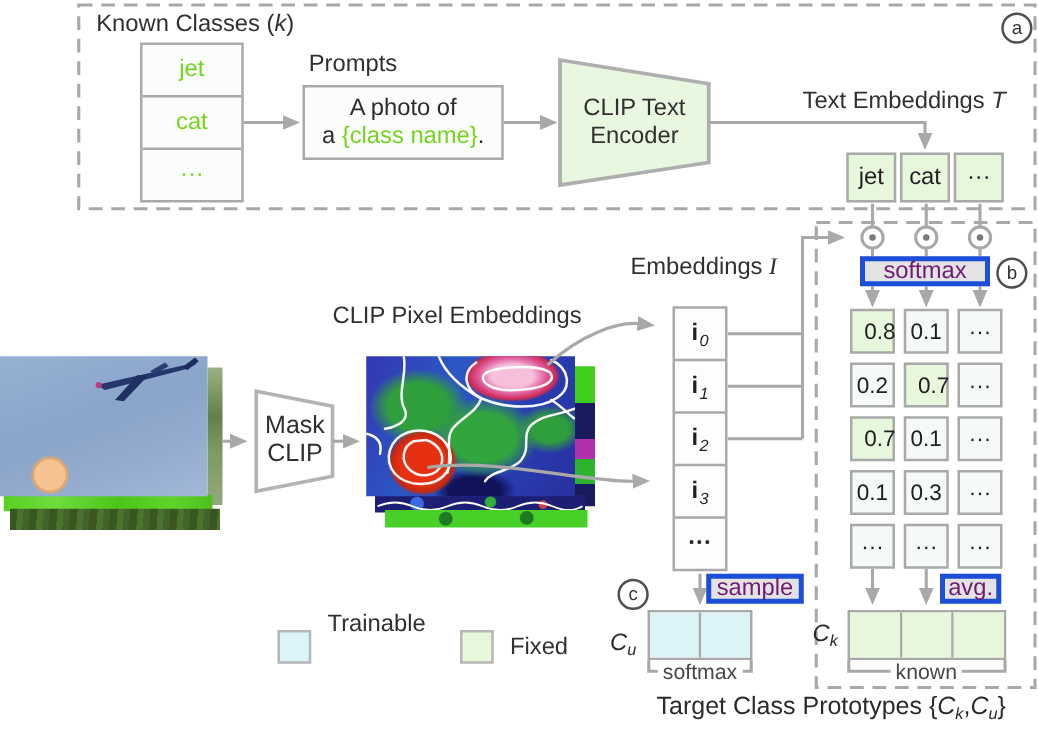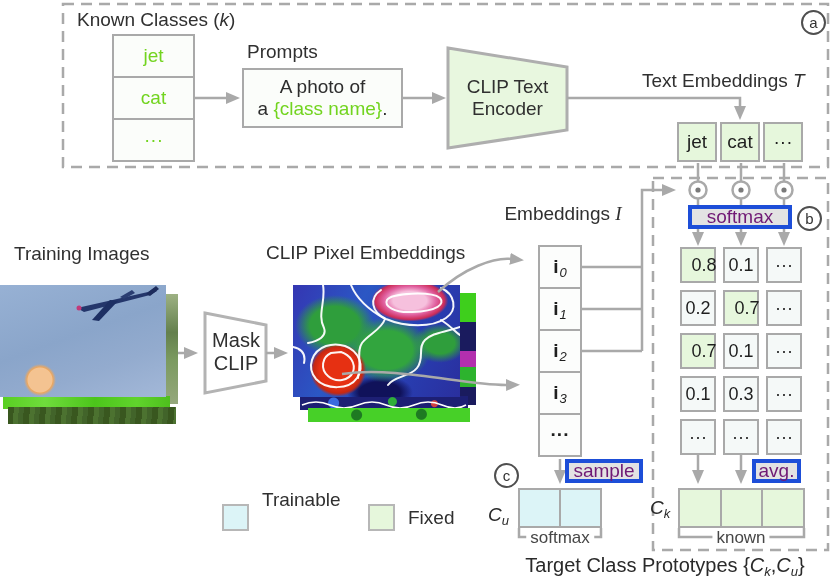--- a/index.html
+++ b/index.html
@@ -226,21 +226,20 @@
     <div class="mcell">0.1</div>
     <div class="mcell">···</div>
     <div class="mcell">0.1</div>
     <div class="mcell">0.3</div>
     <div class="mcell">···</div>
     <div class="mcell">···</div>
     <div class="mcell">···</div>
     <div class="mcell">···</div>
   </div>
 
-  <div class="lbl" style="left:14px;top:243px;">Training Images</div>
   <div class="lbl" style="left:266px;top:242px;">CLIP Pixel Embeddings</div>
 
   <div class="lbl center-col" style="left:206px;top:328px;width:60px;height:48px;font-size:20px;line-height:23px;position:absolute;display:flex;">
     <div>Mask</div>
     <div>CLIP</div>
   </div>
 
   <div class="lbl center-col" style="left:482px;top:194px;width:162px;height:40px;line-height:20px;position:absolute;display:flex;">
     <div>
       <span>Embeddings </span><span class="mathI">I</span>

